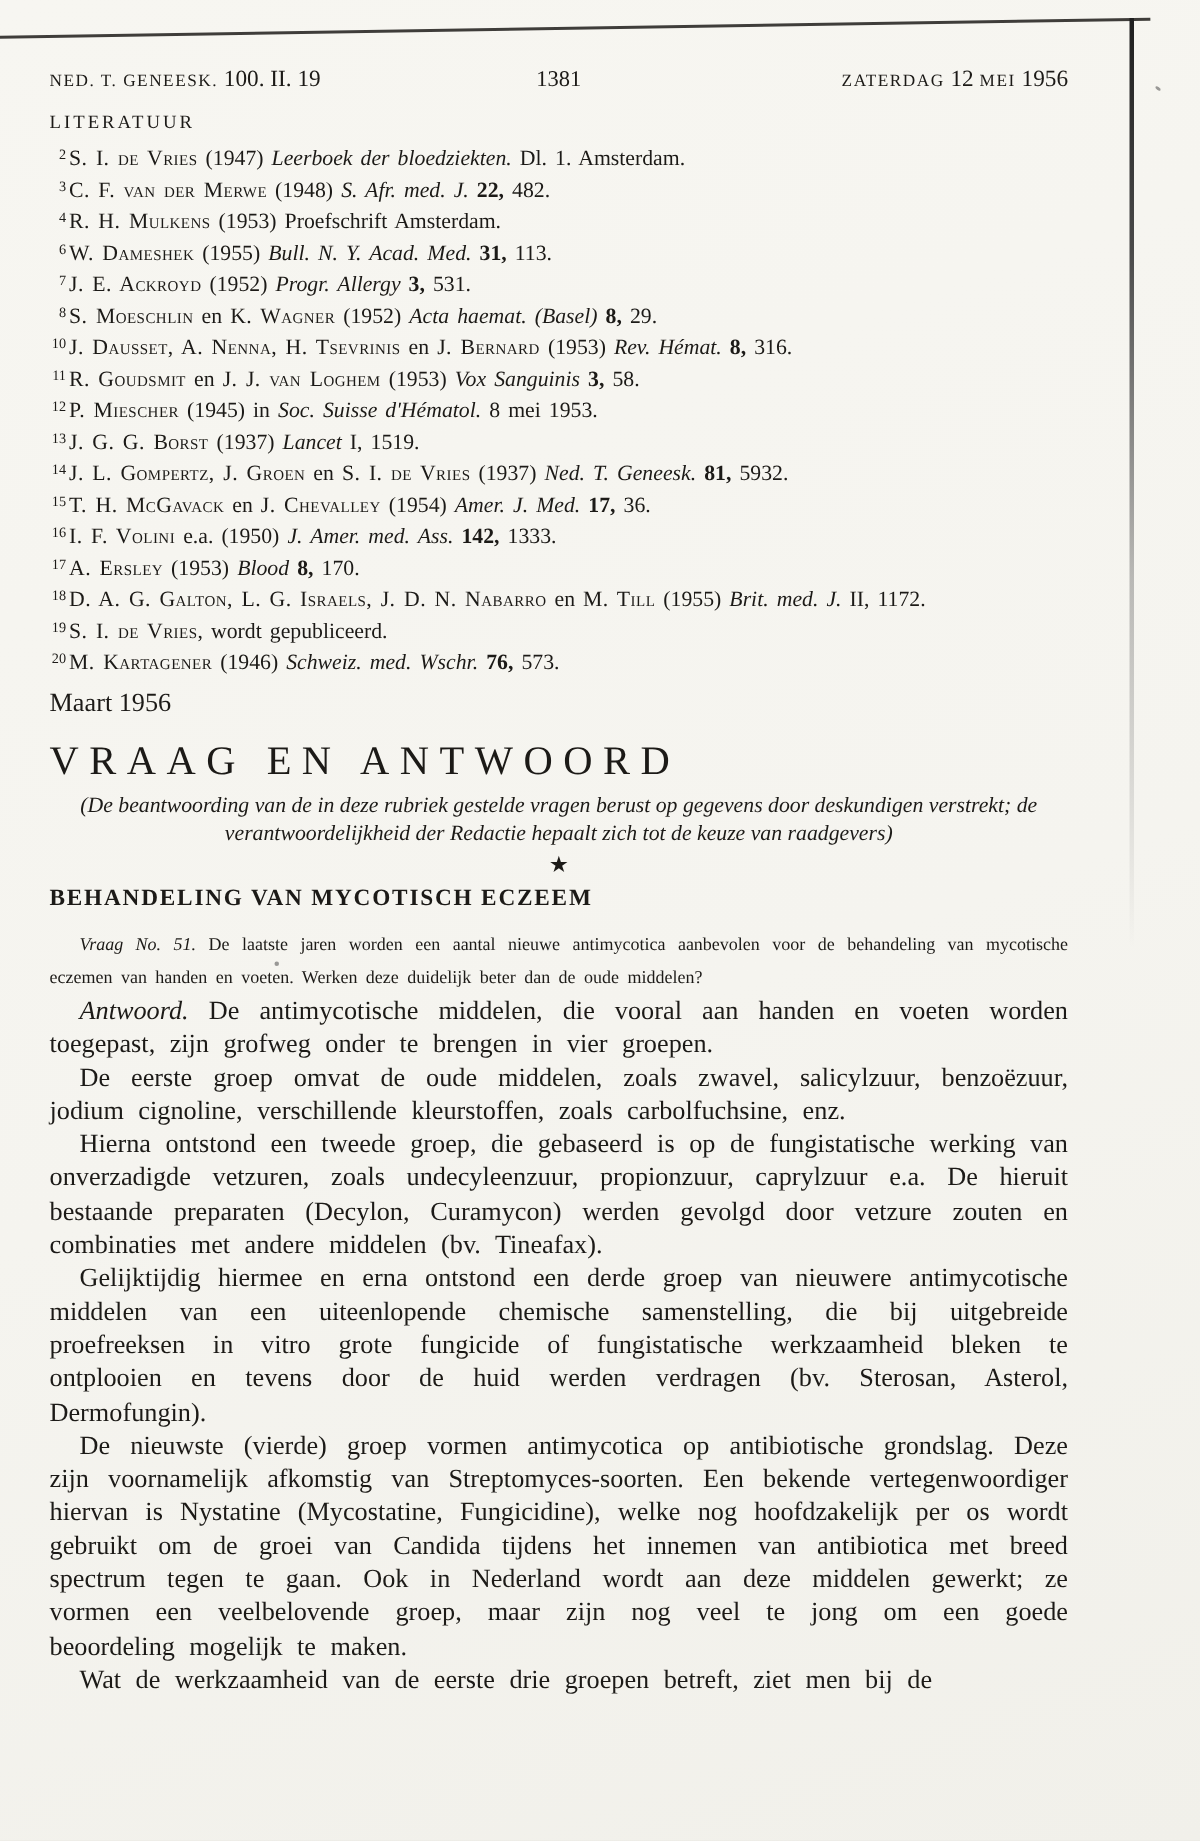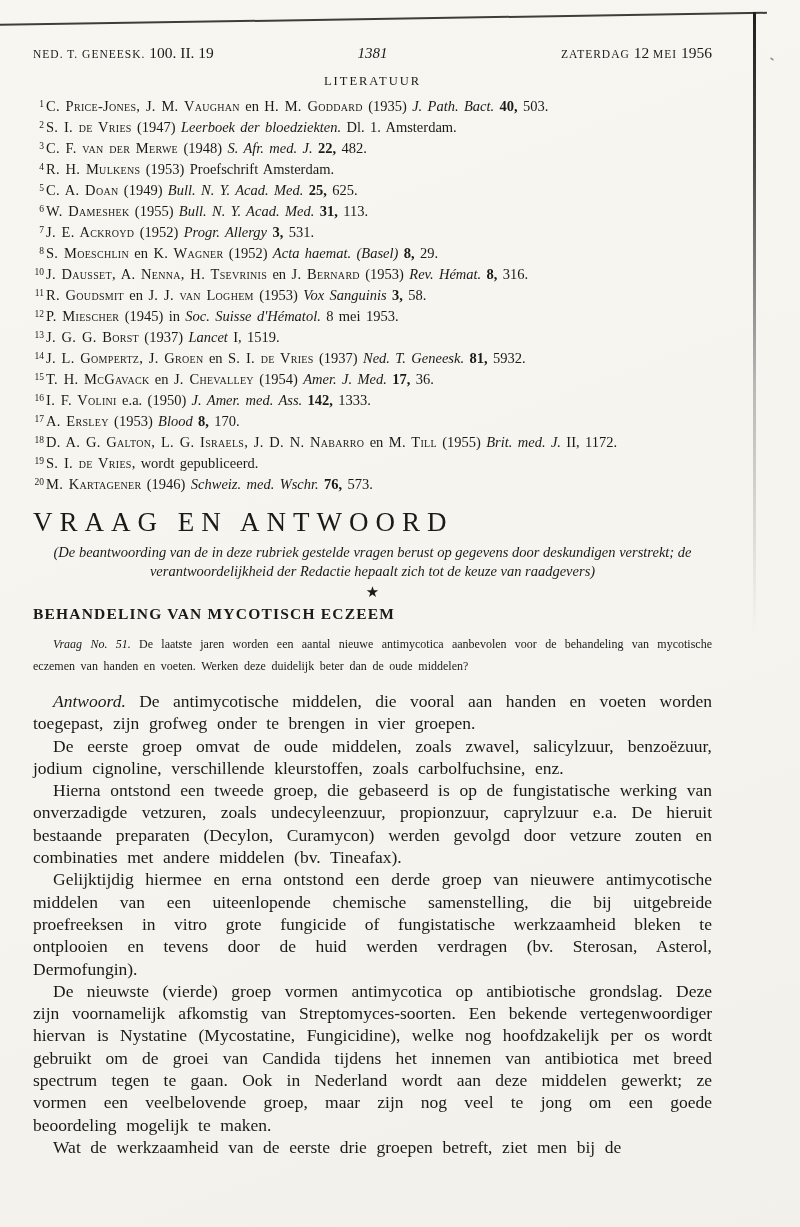--- a/index.html
+++ b/index.html
@@ -27,29 +27,29 @@
   }
   .speck { position:absolute; background:rgba(60,60,60,.5); border-radius:50%; }
   .speck.s1 { left:183px; top:641px; width:3px; height:3px; }
   .speck.s2 { left:770px; top:58px; width:4px; height:2px; transform:rotate(35deg); }
 
   .header {
     display:flex; align-items:baseline;
     margin:44px 88px 0 33px;
   }
   .h-left  { flex:1; text-align:left; white-space:nowrap; }
-  .h-center{ flex:0 0 auto; font-size:15px;font-style:italic; }
+  .h-center{ flex:0 0 auto; font-size:15px; }
   .h-right { flex:1; text-align:right; white-space:nowrap; }
   .seg-hsc { font-size:11.5px; letter-spacing:1px; }
   .seg-hn  { font-size:15.5px; }
 
   .content { margin:0 88px 0 33px; }
 
   .lit-heading {
-    margin:12px 0 6px 0; text-align:center;
+    margin:12px 0 6px 0; 
     font-size:12.5px; font-weight:400; letter-spacing:2px;
   }
   .ref-list { font-size:14.5px; line-height:19px; word-spacing:.12em; }
   .ref { padding-left:28px; text-indent:-28px; text-align:justify; }
   .ref sup {
     display:inline-block; width:13px; padding-right:2px; text-align:right;
     font-size:9.5px; vertical-align:4px; text-indent:0;
   }
   .seg-sc { font-variant:small-caps; letter-spacing:.3px; }
   .seg-i  { font-style:italic; }
@@ -71,21 +71,21 @@
     margin:4px 0 0 0; text-align:left;
     font-size:15.5px; font-weight:700; letter-spacing:1.2px;
   }
 
   .question {
     margin:11px 0 0 0; font-size:12px; line-height:21.5px;
     text-align:justify; text-indent:20px; word-spacing:.22em;
   }
   .lead { font-style:italic; }
 
-  .answer { margin-top:13px; }
+  .answer { }
   .ans-p {
     margin:0; font-size:17.5px; line-height:22.3px;
     text-align:justify; text-indent:20px; word-spacing:.3em;
   }
 </style>
 </head>
 <body>
 
 <div class="page">
   <div class="top-line"></div>
@@ -96,41 +96,40 @@
   <header class="header">
     <div class="h-left"><span class="seg-hsc">NED. T. GENEESK. </span><span class="seg-hn">100. II. 19</span></div>
     <div class="h-center">1381</div>
     <div class="h-right"><span class="seg-hsc">ZATERDAG </span><span class="seg-hn">12 </span><span class="seg-hsc">MEI </span><span class="seg-hn">1956</span></div>
   </header>
 
   <div class="content">
     <h2 class="lit-heading">LITERATUUR</h2>
 
     <div class="ref-list">
-        <div class="ref"><sup>1</sup><span class="seg-sc">C. Price-Jones, J. M. Vaughan</span><span class="seg-n"> en </span><span class="seg-sc">H. M. Goddard</span><span class="seg-n"> (1935) </span><span class="seg-i">J. Path. Bact. </span><span class="seg-b">40, </span><span class="seg-n">503.</span></div>
         <div class="ref"><sup>2</sup><span class="seg-sc">S. I. de Vries</span><span class="seg-n"> (1947) </span><span class="seg-i">Leerboek der bloedziekten.</span><span class="seg-n"> Dl. 1. Amsterdam.</span></div>
         <div class="ref"><sup>3</sup><span class="seg-sc">C. F. van der Merwe</span><span class="seg-n"> (1948) </span><span class="seg-i">S. Afr. med. J. </span><span class="seg-b">22, </span><span class="seg-n">482.</span></div>
         <div class="ref"><sup>4</sup><span class="seg-sc">R. H. Mulkens</span><span class="seg-n"> (1953) Proefschrift Amsterdam.</span></div>
-        <div class="ref"><sup>5</sup><span class="seg-sc">C. A. Doan</span><span class="seg-n"> (1949) </span><span class="seg-i">Bull. N. Y. Acad. Med. </span><span class="seg-b">25, </span><span class="seg-n">625.</span></div>
         <div class="ref"><sup>6</sup><span class="seg-sc">W. Dameshek</span><span class="seg-n"> (1955) </span><span class="seg-i">Bull. N. Y. Acad. Med. </span><span class="seg-b">31, </span><span class="seg-n">113.</span></div>
         <div class="ref"><sup>7</sup><span class="seg-sc">J. E. Ackroyd</span><span class="seg-n"> (1952) </span><span class="seg-i">Progr. Allergy </span><span class="seg-b">3, </span><span class="seg-n">531.</span></div>
         <div class="ref"><sup>8</sup><span class="seg-sc">S. Moeschlin</span><span class="seg-n"> en </span><span class="seg-sc">K. Wagner</span><span class="seg-n"> (1952) </span><span class="seg-i">Acta haemat. (Basel) </span><span class="seg-b">8, </span><span class="seg-n">29.</span></div>
         <div class="ref"><sup>10</sup><span class="seg-sc">J. Dausset, A. Nenna, H. Tsevrinis</span><span class="seg-n"> en </span><span class="seg-sc">J. Bernard</span><span class="seg-n"> (1953) </span><span class="seg-i">Rev. Hémat. </span><span class="seg-b">8, </span><span class="seg-n">316.</span></div>
         <div class="ref"><sup>11</sup><span class="seg-sc">R. Goudsmit</span><span class="seg-n"> en </span><span class="seg-sc">J. J. van Loghem</span><span class="seg-n"> (1953) </span><span class="seg-i">Vox Sanguinis </span><span class="seg-b">3, </span><span class="seg-n">58.</span></div>
         <div class="ref"><sup>12</sup><span class="seg-sc">P. Miescher</span><span class="seg-n"> (1945) in </span><span class="seg-i">Soc. Suisse d'Hématol.</span><span class="seg-n"> 8 mei 1953.</span></div>
         <div class="ref"><sup>13</sup><span class="seg-sc">J. G. G. Borst</span><span class="seg-n"> (1937) </span><span class="seg-i">Lancet</span><span class="seg-n"> I, 1519.</span></div>
         <div class="ref"><sup>14</sup><span class="seg-sc">J. L. Gompertz, J. Groen</span><span class="seg-n"> en </span><span class="seg-sc">S. I. de Vries</span><span class="seg-n"> (1937) </span><span class="seg-i">Ned. T. Geneesk. </span><span class="seg-b">81, </span><span class="seg-n">5932.</span></div>
         <div class="ref"><sup>15</sup><span class="seg-sc">T. H. McGavack</span><span class="seg-n"> en </span><span class="seg-sc">J. Chevalley</span><span class="seg-n"> (1954) </span><span class="seg-i">Amer. J. Med. </span><span class="seg-b">17, </span><span class="seg-n">36.</span></div>
         <div class="ref"><sup>16</sup><span class="seg-sc">I. F. Volini</span><span class="seg-n"> e.a. (1950) </span><span class="seg-i">J. Amer. med. Ass. </span><span class="seg-b">142, </span><span class="seg-n">1333.</span></div>
         <div class="ref"><sup>17</sup><span class="seg-sc">A. Ersley</span><span class="seg-n"> (1953) </span><span class="seg-i">Blood </span><span class="seg-b">8, </span><span class="seg-n">170.</span></div>
         <div class="ref"><sup>18</sup><span class="seg-sc">D. A. G. Galton, L. G. Israels, J. D. N. Nabarro</span><span class="seg-n"> en </span><span class="seg-sc">M. Till</span><span class="seg-n"> (1955) </span><span class="seg-i">Brit. med. J. </span><span class="seg-n">II, 1172.</span></div>
         <div class="ref"><sup>19</sup><span class="seg-sc">S. I. de Vries</span><span class="seg-n">, wordt gepubliceerd.</span></div>
         <div class="ref"><sup>20</sup><span class="seg-sc">M. Kartagener</span><span class="seg-n"> (1946) </span><span class="seg-i">Schweiz. med. Wschr. </span><span class="seg-b">76, </span><span class="seg-n">573.</span></div>
       </div>
 
+    <div class="date-line">Maart 1956</div>
 
     <h1 class="section-title">VRAAG EN ANTWOORD</h1>
 
     <div class="section-subtitle">(De beantwoording van de in deze rubriek gestelde vragen berust op gegevens door deskundigen verstrekt; de verantwoordelijkheid der Redactie hepaalt zich tot de keuze van raadgevers)</div>
 
     <div class="star">★</div>
 
     <h3 class="article-title">BEHANDELING VAN MYCOTISCH ECZEEM</h3>
 
     <p class="question">

